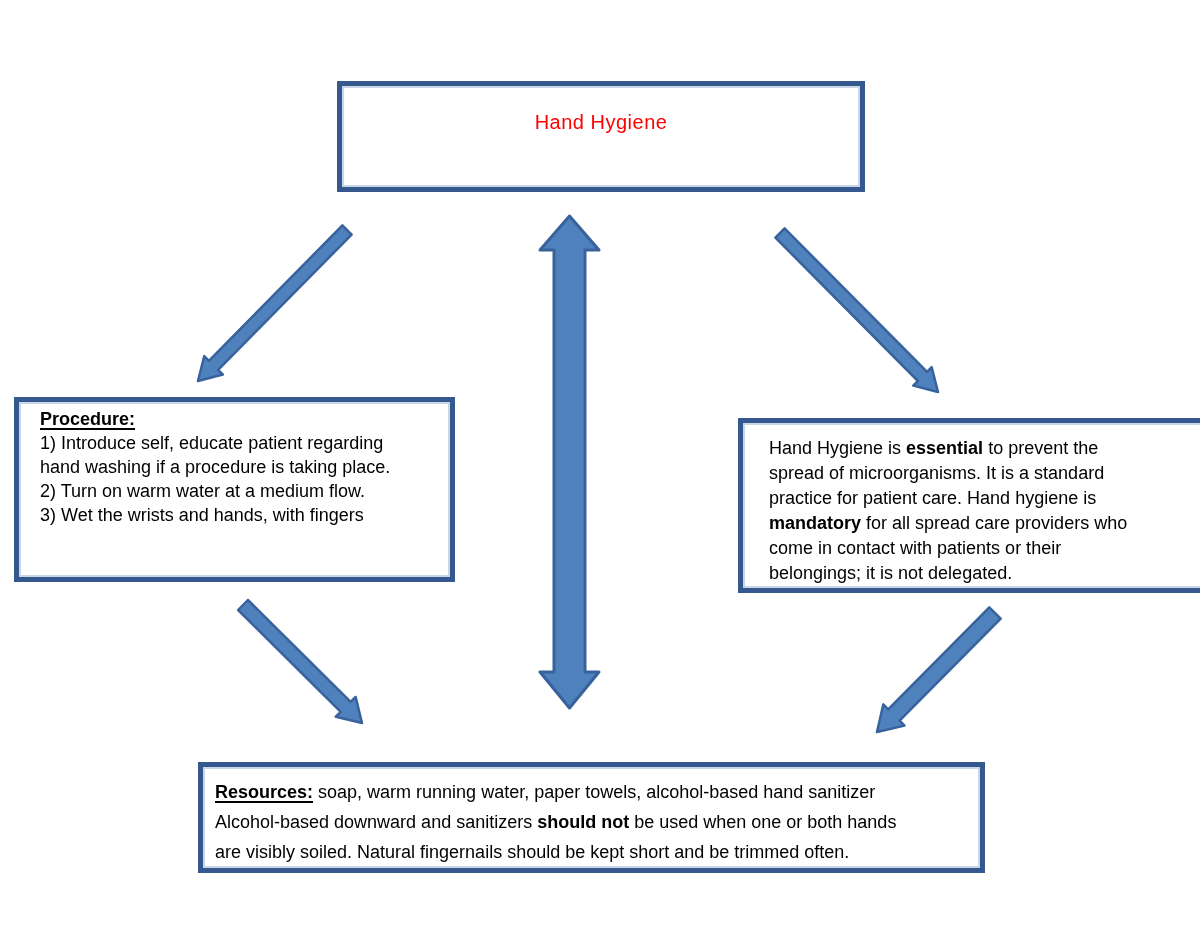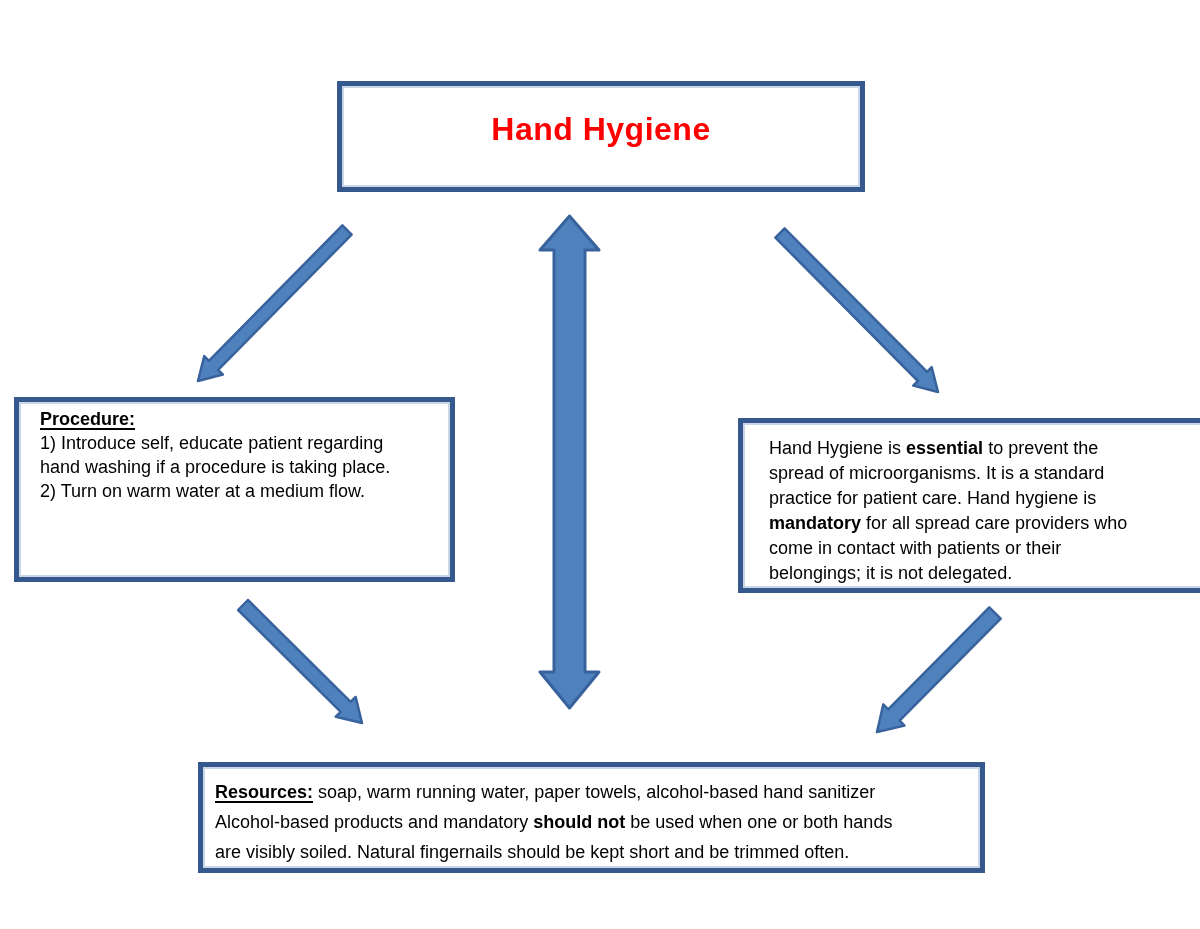--- a/index.html
+++ b/index.html
@@ -11,21 +11,21 @@
   #arrows{position:absolute;left:0;top:0;width:1200px;height:929px;z-index:1;}
   .arrow{fill:#4F81BD;stroke:#38629C;stroke-width:2.5;stroke-linejoin:round;}
   .arrow-big{fill:#4F81BD;stroke:#38629C;stroke-width:3;stroke-linejoin:round;}
   .box{
     position:absolute;background:#ffffff;border:5px solid #35598F;
     box-sizing:border-box;z-index:2;overflow:hidden;
     box-shadow:inset 0 0 0 2px #c9d6e8;
   }
   #title-box{left:337px;top:81px;width:528px;height:111px;
     display:flex;justify-content:center;align-items:flex-start;padding-top:25px;}
-  .title{font-size:32px;font-weight:bold;color:#FF0000;letter-spacing:0.5px;}
+  .title{font-size:20px;font-weight:normal;color:#FF0000;letter-spacing:0.5px;}
   #procedure-box{left:14px;top:397px;width:441px;height:185px;
     padding:5px 8px 0 21px;font-size:18px;line-height:24px;}
   #info-box{left:738px;top:418px;width:519px;height:175px;
     padding:13px 8px 0 26px;font-size:18px;line-height:25px;}
   #resources-box{left:198px;top:762px;width:787px;height:111px;
     padding:10px 8px 0 12px;font-size:18px;line-height:30px;}
   .heading{font-weight:bold;text-decoration:underline;text-decoration-thickness:2px;text-underline-offset:3px;}
   .pline{white-space:nowrap;}
   b{font-weight:bold;}
 </style>
@@ -47,28 +47,29 @@
 
 <div class="box" id="title-box">
   <span class="title">Hand Hygiene</span>
 </div>
 
 <div class="box" id="procedure-box">
   <div class="pline"><span class="heading">Procedure:</span></div>
   <div class="pline">1) Introduce self, educate patient regarding</div>
   <div class="pline">hand washing if a procedure is taking place.</div>
   <div class="pline">2) Turn on warm water at a medium flow.</div>
+  <div class="pline">3) Wet the wrists and hands, with fingers</div>
 </div>
 
 <div class="box" id="info-box">
   <span>Hand Hygiene is </span><b>essential</b><span> to prevent the</span><br>
   <span>spread of microorganisms. It is a standard</span><br>
   <span>practice for patient care. Hand hygiene is</span><br>
   <b>mandatory</b><span> for all spread care providers who</span><br>
   <span>come in contact with patients or their</span><br>
   <span>belongings; it is not delegated.</span>
 </div>
 
 <div class="box" id="resources-box">
   <span class="heading">Resources:</span><span> soap, warm running water, paper towels, alcohol-based hand sanitizer</span><br>
-  <span>Alcohol-based products and mandatory </span><b>should not</b><span> be used when one or both hands</span><br>
+  <span>Alcohol-based downward and sanitizers </span><b>should not</b><span> be used when one or both hands</span><br>
   <span>are visibly soiled. Natural fingernails should be kept short and be trimmed often.</span>
 </div>
 
 </body></html>

